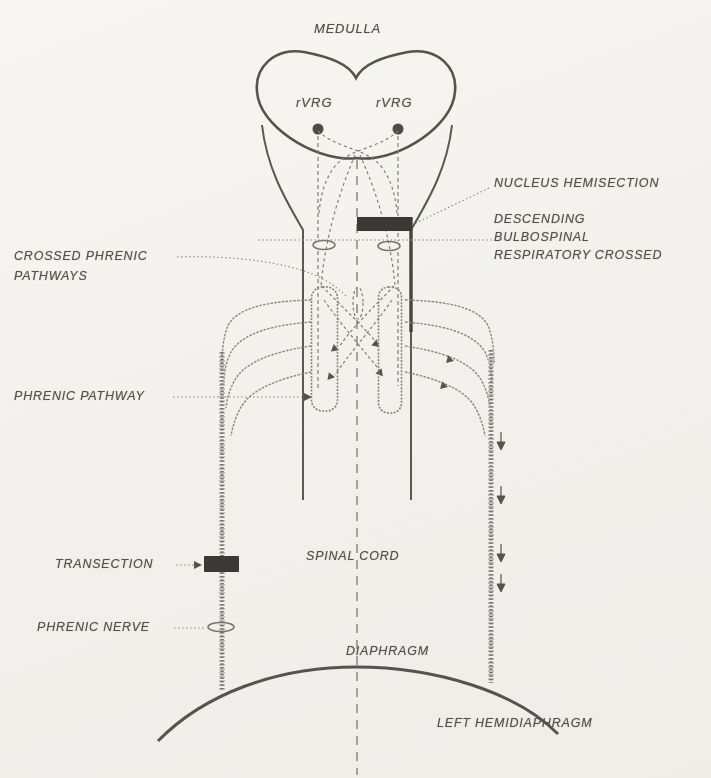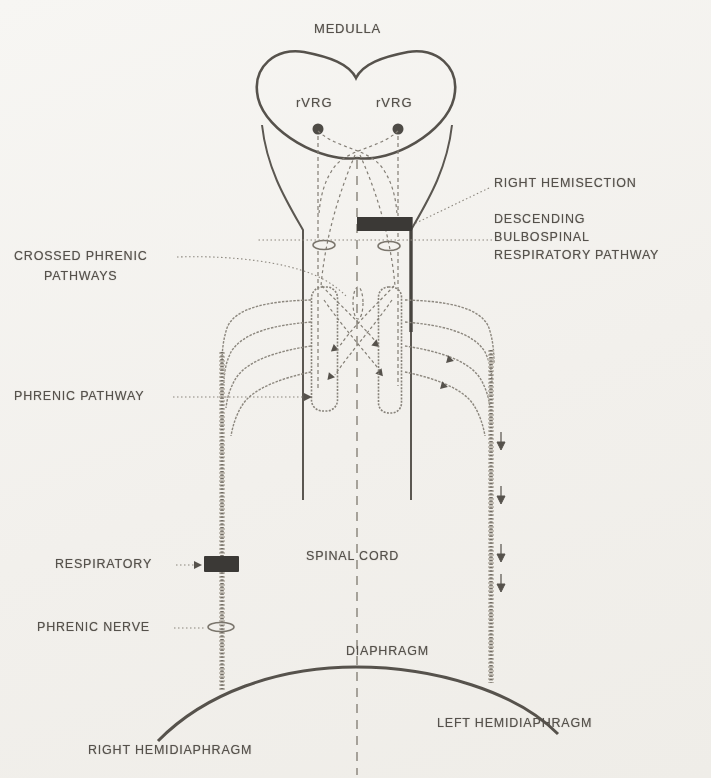--- a/index.html
+++ b/index.html
@@ -11,24 +11,25 @@
     overflow:hidden;
   }
   svg.art{position:absolute;left:0;top:0;}
   .lbl{
     position:absolute;
     color:#55514b;
     font-size:12.5px;
     letter-spacing:0.8px;
     white-space:nowrap;
     text-shadow:0 0 1px rgba(92,88,82,0.55);
+    font-style:italic;
   }
   .lbl.big{font-size:13px;}
   .lbl.multi{white-space:pre-line;line-height:18px;}
-  .lbl.multi2{white-space:pre-line;line-height:20px;text-align:center;}
+  .lbl.multi2{white-space:pre-line;line-height:20px;}
 </style>
 </head>
 <body>
 
 <div class="page">
 
   <svg class="art" width="711" height="778" viewBox="0 0 711 778">
 
     <path d="M357,160 L357,775" fill="none" stroke="#7e796f" stroke-width="1.3" stroke-dasharray="9 7"></path>
 
@@ -137,31 +138,30 @@
       <path d="M194,561 L194,569 L202,565 Z"></path>
     </g>
 
     <path d="M158,741 C205,693 278,667 356,667 C436,667 516,692 558,734" fill="none" stroke="#56524c" stroke-width="3"></path>
   </svg>
 
   <div class="lbl big" style="left:314px;top:21px;">MEDULLA</div>
   <div class="lbl big" style="left:296px;top:95px;letter-spacing:1px;">rVRG</div>
   <div class="lbl big" style="left:376px;top:95px;letter-spacing:1px;">rVRG</div>
 
-  <div class="lbl" style="left:494px;top:176px;">RIGHT HEMISECTION</div>
+  <div class="lbl" style="left:494px;top:176px;">NUCLEUS HEMISECTION</div>
   <div class="lbl multi" style="left:494px;top:210px;">DESCENDING
 BULBOSPINAL
-RESPIRATORY PATHWAY</div>
+RESPIRATORY CROSSED</div>
 
   <div class="lbl multi2" style="left:14px;top:246px;">CROSSED PHRENIC
 PATHWAYS</div>
   <div class="lbl" style="left:14px;top:389px;">PHRENIC PATHWAY</div>
 
   <div class="lbl" style="left:306px;top:531px;margin-top:18px;">SPINAL CORD</div>
 
-  <div class="lbl" style="left:55px;top:557px;">RESPIRATORY</div>
+  <div class="lbl" style="left:55px;top:557px;">TRANSECTION</div>
   <div class="lbl" style="left:37px;top:620px;text-align:right;">PHRENIC NERVE</div>
 
   <div class="lbl" style="left:310px;top:644px;margin-left:36px;">DIAPHRAGM</div>
-  <div class="lbl" style="left:88px;top:743px;">RIGHT HEMIDIAPHRAGM</div>
   <div class="lbl" style="left:437px;top:716px;">LEFT HEMIDIAPHRAGM</div>
 
 </div>
 
 </body></html>

